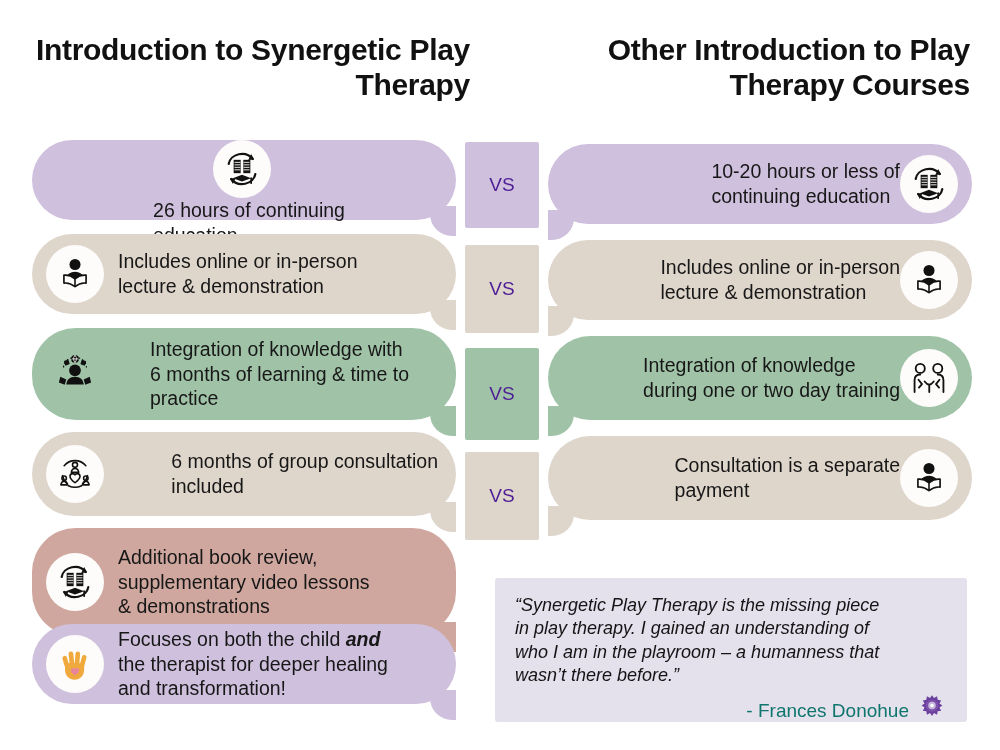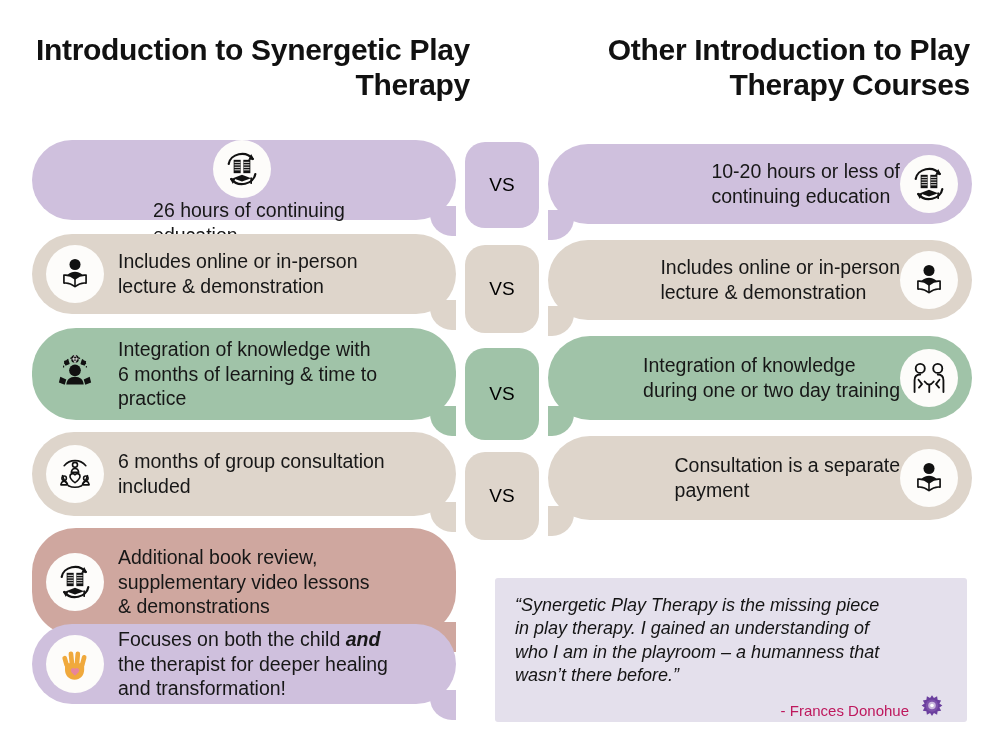--- a/index.html
+++ b/index.html
@@ -75,26 +75,26 @@
     align-items: center;
     justify-content: center;
   }
   .icon-badge.plain { background: transparent; }
   .icon-badge svg { display: block; }
 
   
   .vs-box {
     position: absolute;
     box-sizing: border-box;
-    border-radius: 20px;
+    border-radius: 2px;
     display: flex;
     align-items: center;
     justify-content: center;
     font-size: 19px;
-    color: #000000;
+    color: #4c1d95;
     letter-spacing: 0.2px;
   }
 
   
   #quote-card {
     position: absolute;
     left: 495px;
     top: 578px;
     width: 472px;
     height: 144px;
@@ -111,22 +111,22 @@
     white-space: pre-line;
   }
   .attrib-row {
     display: flex;
     align-items: center;
     justify-content: flex-end;
     gap: 8px;
     margin-top: 6px;
   }
   #quote-attrib {
-    font-size: 15px;
-    color: #be185d;
+    font-size: 19px;
+    color: #0f766e;
   }
 </style>
 </head>
 <body>
 
 <div class="page">
 
   <div class="title" id="title-left">Introduction to
 Synergetic Play Therapy</div>
   <div class="title" id="title-right">Other Introduction to
@@ -168,21 +168,21 @@
         <circle cx="24" cy="12" r="7" fill="#111"></circle>
         <path d="M24 21c-7 0-12 5-12 11h24c0-6-5-11-12-11z" fill="#111"></path>
         <path d="M24 30c-5-4-10-5-14-4.5v10c4-.6 9 .4 14 4.5 5-4.1 10-5.1 14-4.5v-10c-4-.5-9 .5-14 4.5z" fill="#fdfcfa" stroke="#111" stroke-width="2.1" stroke-linejoin="round"></path>
         <line x1="24" y1="30" x2="24" y2="40" stroke="#111" stroke-width="2"></line>
       </svg>
     </span>
     <span class="bub-text">Includes online or in-person
 lecture &amp; demonstration</span>
   </div>
 
-  <div class="bubble left-bub" style="left: 32px; top: 328px; width: 424px; height: 92px; background: rgb(160, 195, 168);">
+  <div class="bubble left-bub" style="left: 32px; top: 328px; width: 424px; height: 92px; background: rgb(160, 195, 168); gap: 32px;">
     <span class="tail" style="background: rgb(160, 195, 168);"></span>
     <span class="icon-badge plain">
       <svg width="44" height="44" viewBox="0 0 48 48">
         <circle cx="24" cy="20" r="6.4" fill="#111"></circle>
         <path d="M24 27c-5.5 0-9 3-9.5 8.5h19C33 30 29.5 27 24 27z" fill="#111"></path>
         <path d="M14.5 30L8 27l-1.6 6.2 6.4 2.4z" fill="#111"></path>
         <path d="M33.5 30L40 27l1.6 6.2-6.4 2.4z" fill="#111"></path>
         <circle cx="24" cy="7.5" r="4.2" fill="#111"></circle>
         <g stroke="#fdfcfa" stroke-width="0.9">
           <line x1="20" y1="7.5" x2="28" y2="7.5"></line>
@@ -196,21 +196,21 @@
         <g stroke="#111" stroke-width="1.3" stroke-dasharray="2 2.4" fill="none">
           <path d="M11.5 17c0-6 5.5-11 12.5-11s12.5 5 12.5 11"></path>
         </g>
       </svg>
     </span>
     <span class="bub-text">Integration of knowledge with
 6 months of learning &amp; time to
 practice</span>
   </div>
 
-  <div class="bubble left-bub" style="left: 32px; top: 432px; width: 424px; height: 84px; background: rgb(222, 213, 203);">
+  <div class="bubble left-bub" style="left: 32px; top: 432px; width: 424px; height: 84px; background: rgb(222, 213, 203); justify-content: space-between;">
     <span class="tail" style="background: rgb(222, 213, 203);"></span>
     <span class="icon-badge">
       <svg width="40" height="40" viewBox="0 0 48 48">
         <g fill="none" stroke="#111" stroke-width="1.9" stroke-linecap="round">
           <path d="M11 14A17 17 0 0 1 24 8a17 17 0 0 1 13 6"></path>
           <path d="M9 26a17 17 0 0 0 6 10"></path>
           <path d="M39 26a17 17 0 0 1-6 10"></path>
           <path d="M16 38a18 18 0 0 0 16 0"></path>
         </g>
         <g fill="none" stroke="#111" stroke-width="1.9">

